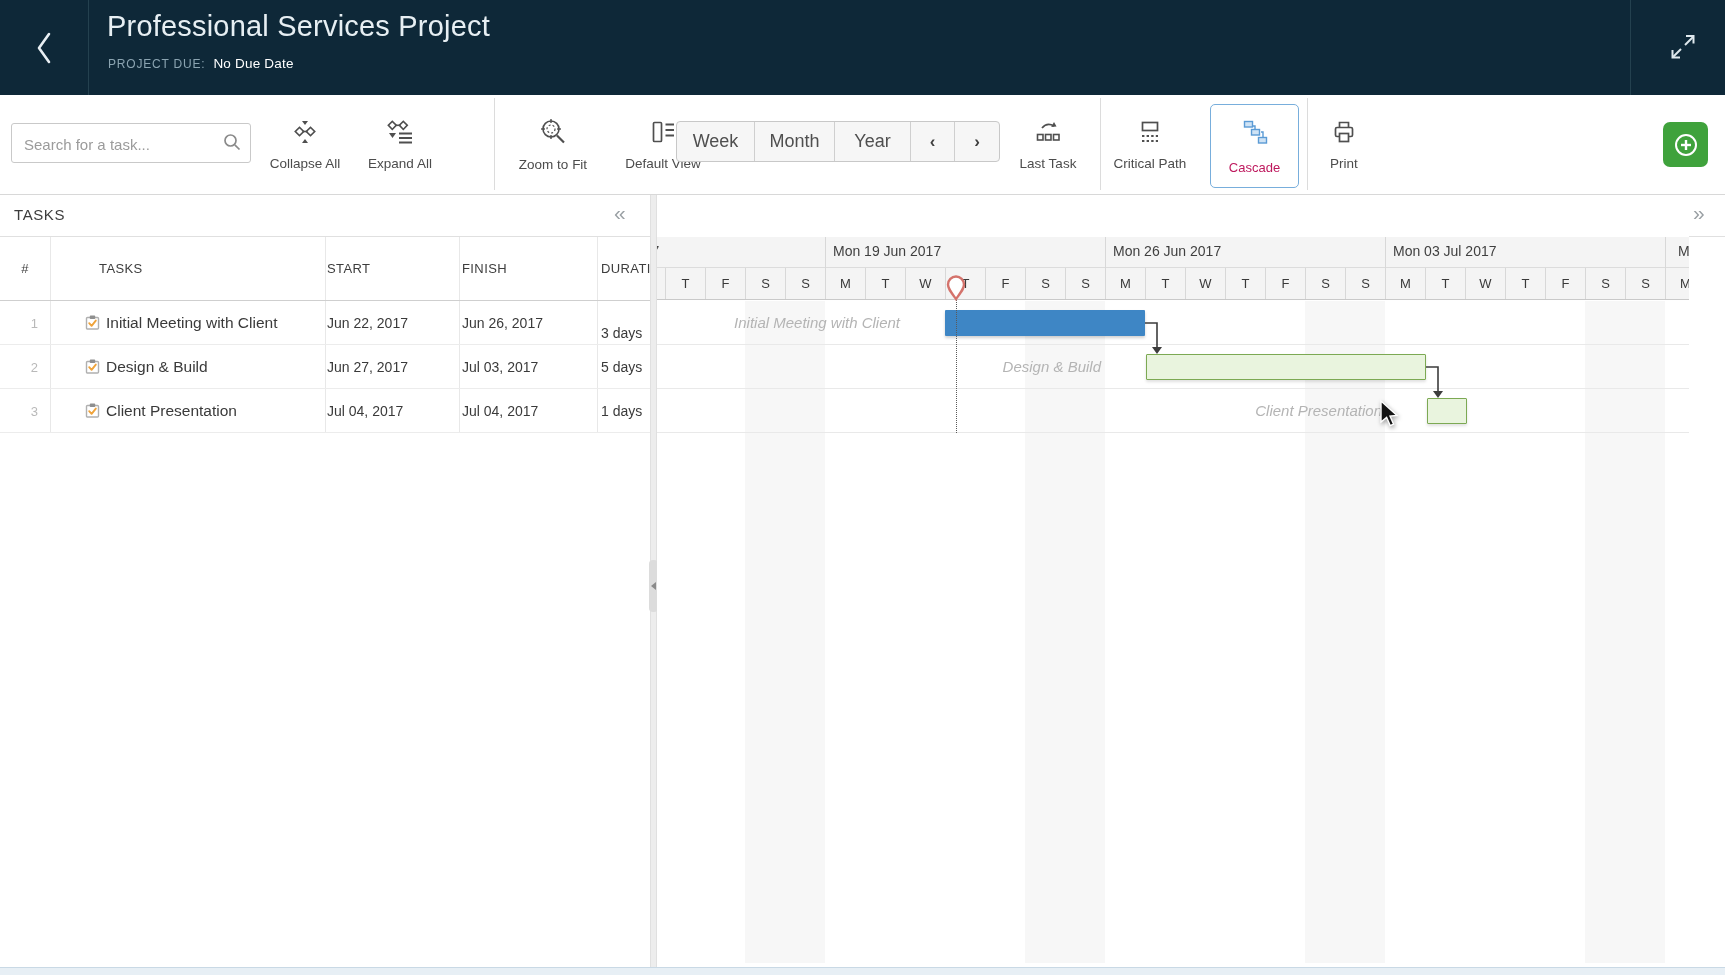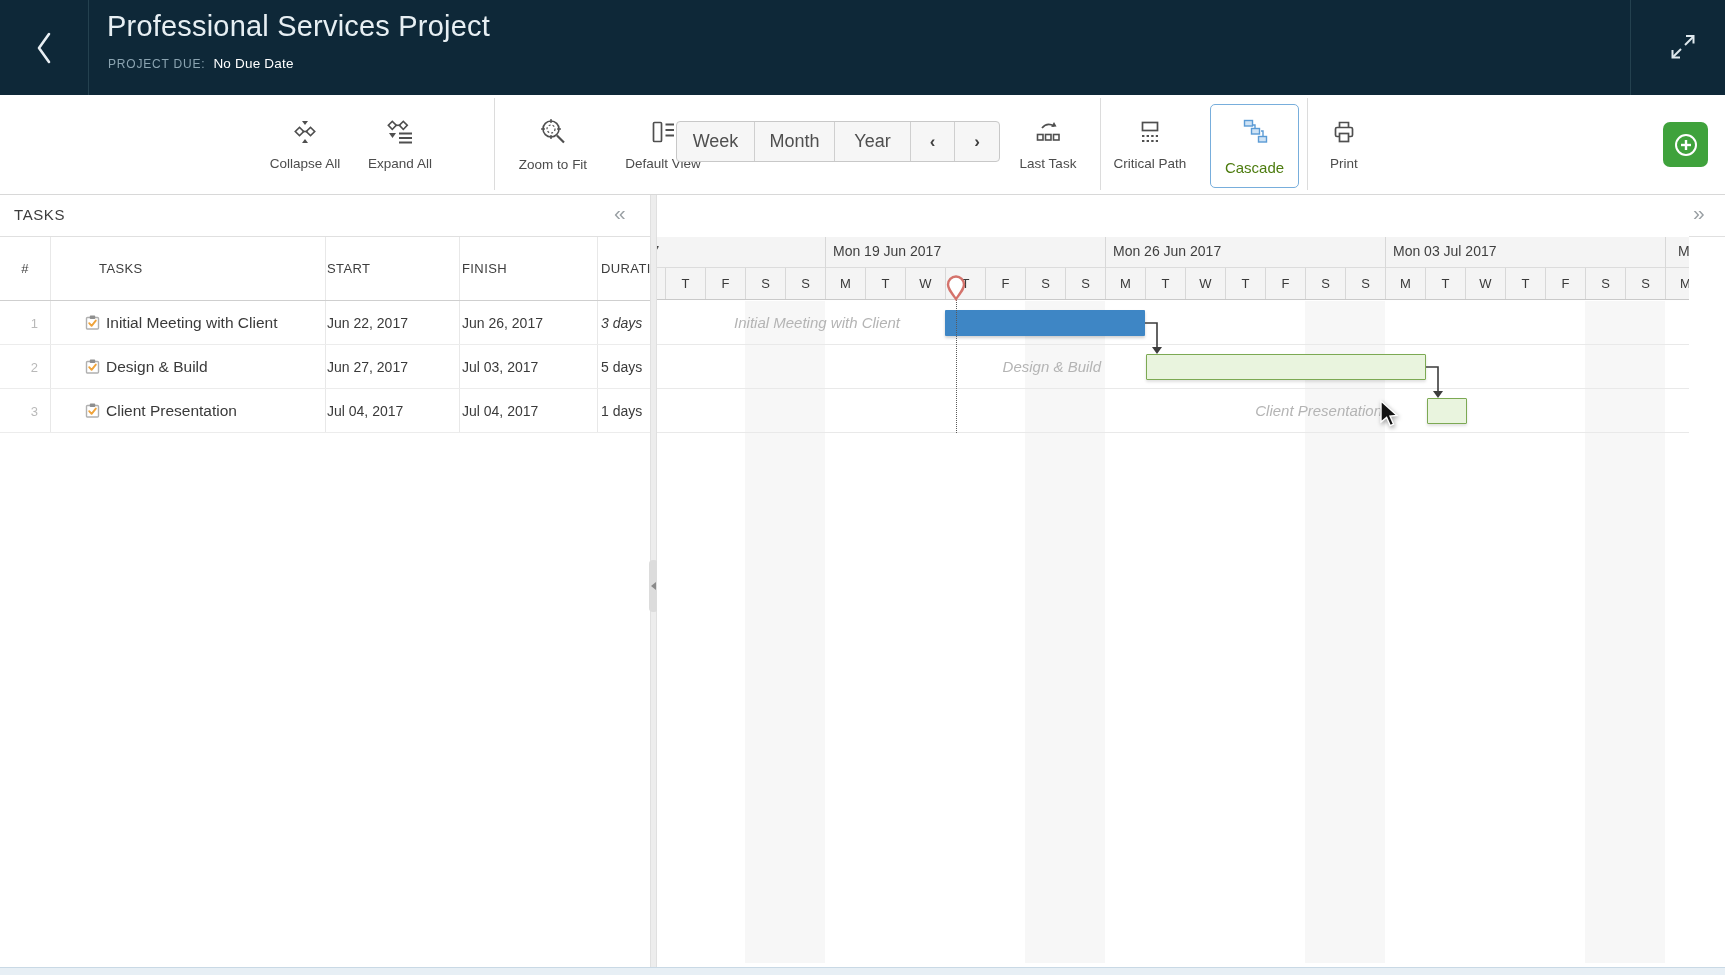--- a/index.html
+++ b/index.html
@@ -20,21 +20,21 @@
   .search-box input::placeholder{color:#9b9b9b;}
   .search-glyph{position:absolute;right:8px;top:8px;}
   .tool-btn{position:absolute;top:5px;height:90px;display:flex;flex-direction:column;align-items:center;justify-content:center;gap:11px;cursor:pointer;}
   .tool-btn .lbl{font-size:13.5px;color:#4c4c4c;white-space:nowrap;}
   .tb-divider{position:absolute;top:3px;width:1px;height:92px;background:#dcdcdc;}
   .seg-ctl{position:absolute;left:676px;top:26px;width:324px;height:41px;border:1px solid #c8c8c8;border-radius:4px;background:#f6f6f6;display:flex;box-sizing:border-box;overflow:hidden;}
   .seg{display:flex;align-items:center;justify-content:center;font-size:18px;color:#4f4f4f;border-right:1px solid #cfcfcf;cursor:pointer;box-sizing:border-box;}
   .seg:last-child{border-right:none;}
   .seg.arrow{font-size:17px;color:#3f3f3f;font-weight:700;}
   .cascade-btn{position:absolute;left:1210px;top:9px;width:89px;height:84px;border:1px solid var(--cascade-blue,#78aedc);border-radius:5px;background:#fff;display:flex;flex-direction:column;align-items:center;justify-content:center;gap:12px;cursor:pointer;box-sizing:border-box;}
-  .cascade-btn .lbl{font-size:15px;color:#4d7c0f;}
+  .cascade-btn .lbl{font-size:13px;color:#be185d;}
   .add-btn{position:absolute;left:1663px;top:27px;width:45px;height:45px;background:var(--accent-green,#3fa23c);border-radius:7px;display:flex;align-items:center;justify-content:center;cursor:pointer;}
   
   .panel-title-row{position:absolute;top:195px;height:42px;background:#fff;border-bottom:1px solid #e0e0e0;box-sizing:border-box;}
   .panel-title{font-size:15px;color:#3c3c3c;letter-spacing:.6px;position:absolute;top:11px;}
   .chev-glyph{position:absolute;top:6px;font-size:21px;color:#9aa0a4;cursor:pointer;}
   
   .tasks-panel{position:absolute;left:0;top:237px;width:650px;height:738px;overflow:hidden;background:#fff;}
   .col-hdr{position:absolute;top:0;height:64px;line-height:64px;font-size:13px;color:#3d3d3d;letter-spacing:.4px;}
   .v-line{position:absolute;background:#e8e8e8;width:1px;}
   .h-line{position:absolute;background:#ececec;height:1px;}
@@ -84,20 +84,27 @@
           <line x1="19" y1="15" x2="27" y2="7"></line>
             <polyline points="20,6 27.5,6 27.5,13.5" fill="none"></polyline>
           <line x1="15" y1="19" x2="7" y2="27"></line>
             <polyline points="6.5,20 6.5,27.5 14,27.5" fill="none"></polyline>
         </g>
       </svg>
     </div>
   </div>
 
   <div class="toolbar">
+    <div class="search-box">
+      <input type="text" placeholder="Search for a task..." style="">
+      <svg class="search-glyph" width="20" height="20" viewBox="0 0 20 20">
+        <circle cx="8.5" cy="8.5" r="5.5" fill="none" stroke="#8a8a8a" stroke-width="1.7"></circle>
+        <line x1="12.8" y1="12.8" x2="17.5" y2="17.5" stroke="#8a8a8a" stroke-width="1.7"></line>
+      </svg>
+    </div>
 
     <div class="tool-btn" style="left:255px;width:100px;">
       <svg width="28" height="26" viewBox="0 0 28 26">
         <g stroke="#4f4f4f" stroke-width="1.6" fill="none">
           <rect x="5.5" y="9.5" width="6" height="6" transform="rotate(45 8.5 12.5)"></rect>
           <rect x="16.5" y="9.5" width="6" height="6" transform="rotate(45 19.5 12.5)"></rect>
           <line x1="11.5" y1="12.5" x2="16.5" y2="12.5"></line>
         </g>
         <path d="M11,2 h6 l-3,4 z" fill="#4f4f4f"></path>
         <path d="M11,24 h6 l-3,-4 z" fill="#4f4f4f"></path>
@@ -244,21 +251,21 @@
         <div style="position: absolute; left: 84px; top: 13px; width: 17px; height: 17px;">
           <svg width="17" height="17" viewBox="0 0 17 17">
             <rect x="2.5" y="3.5" width="12" height="11.5" rx="1" fill="#fff" stroke="#b0b0b0" stroke-width="1.4"></rect>
             <rect x="5.8" y="1.6" width="5.4" height="3.4" rx="0.8" fill="#8f8f8f"></rect>
             <path d="M5.2,9.2 l2.4,2.6 4.2,-5.2" fill="none" stroke="#efa33b" stroke-width="1.9" stroke-linecap="round" stroke-linejoin="round"></path>
           </svg>
         </div>
         <div class="cell-txt" style="left: 106px; top: 13px; font-size: 15.5px;">Initial Meeting with Client</div>
         <div class="cell-txt" style="left: 327px; top: 14px;">Jun 22, 2017</div>
         <div class="cell-txt" style="left: 462px; top: 14px;">Jun 26, 2017</div>
-        <div class="cell-txt" style="left: 601px; top: 14px; font-style: italic;">3 days</div>
+        <div class="cell-txt" style="left: 601px; top: 24px;">3 days</div>
       </div>
       <div style="position: absolute; left: 0px; top: 108px; width: 650px; height: 44px; border-bottom: 1px solid rgb(236, 236, 236); box-sizing: border-box;">
         <div class="row-num" style="left: 2px; top: 15px;">2</div>
         <div style="position: absolute; left: 84px; top: 13px; width: 17px; height: 17px;">
           <svg width="17" height="17" viewBox="0 0 17 17">
             <rect x="2.5" y="3.5" width="12" height="11.5" rx="1" fill="#fff" stroke="#b0b0b0" stroke-width="1.4"></rect>
             <rect x="5.8" y="1.6" width="5.4" height="3.4" rx="0.8" fill="#8f8f8f"></rect>
             <path d="M5.2,9.2 l2.4,2.6 4.2,-5.2" fill="none" stroke="#efa33b" stroke-width="1.9" stroke-linecap="round" stroke-linejoin="round"></path>
           </svg>
         </div>

